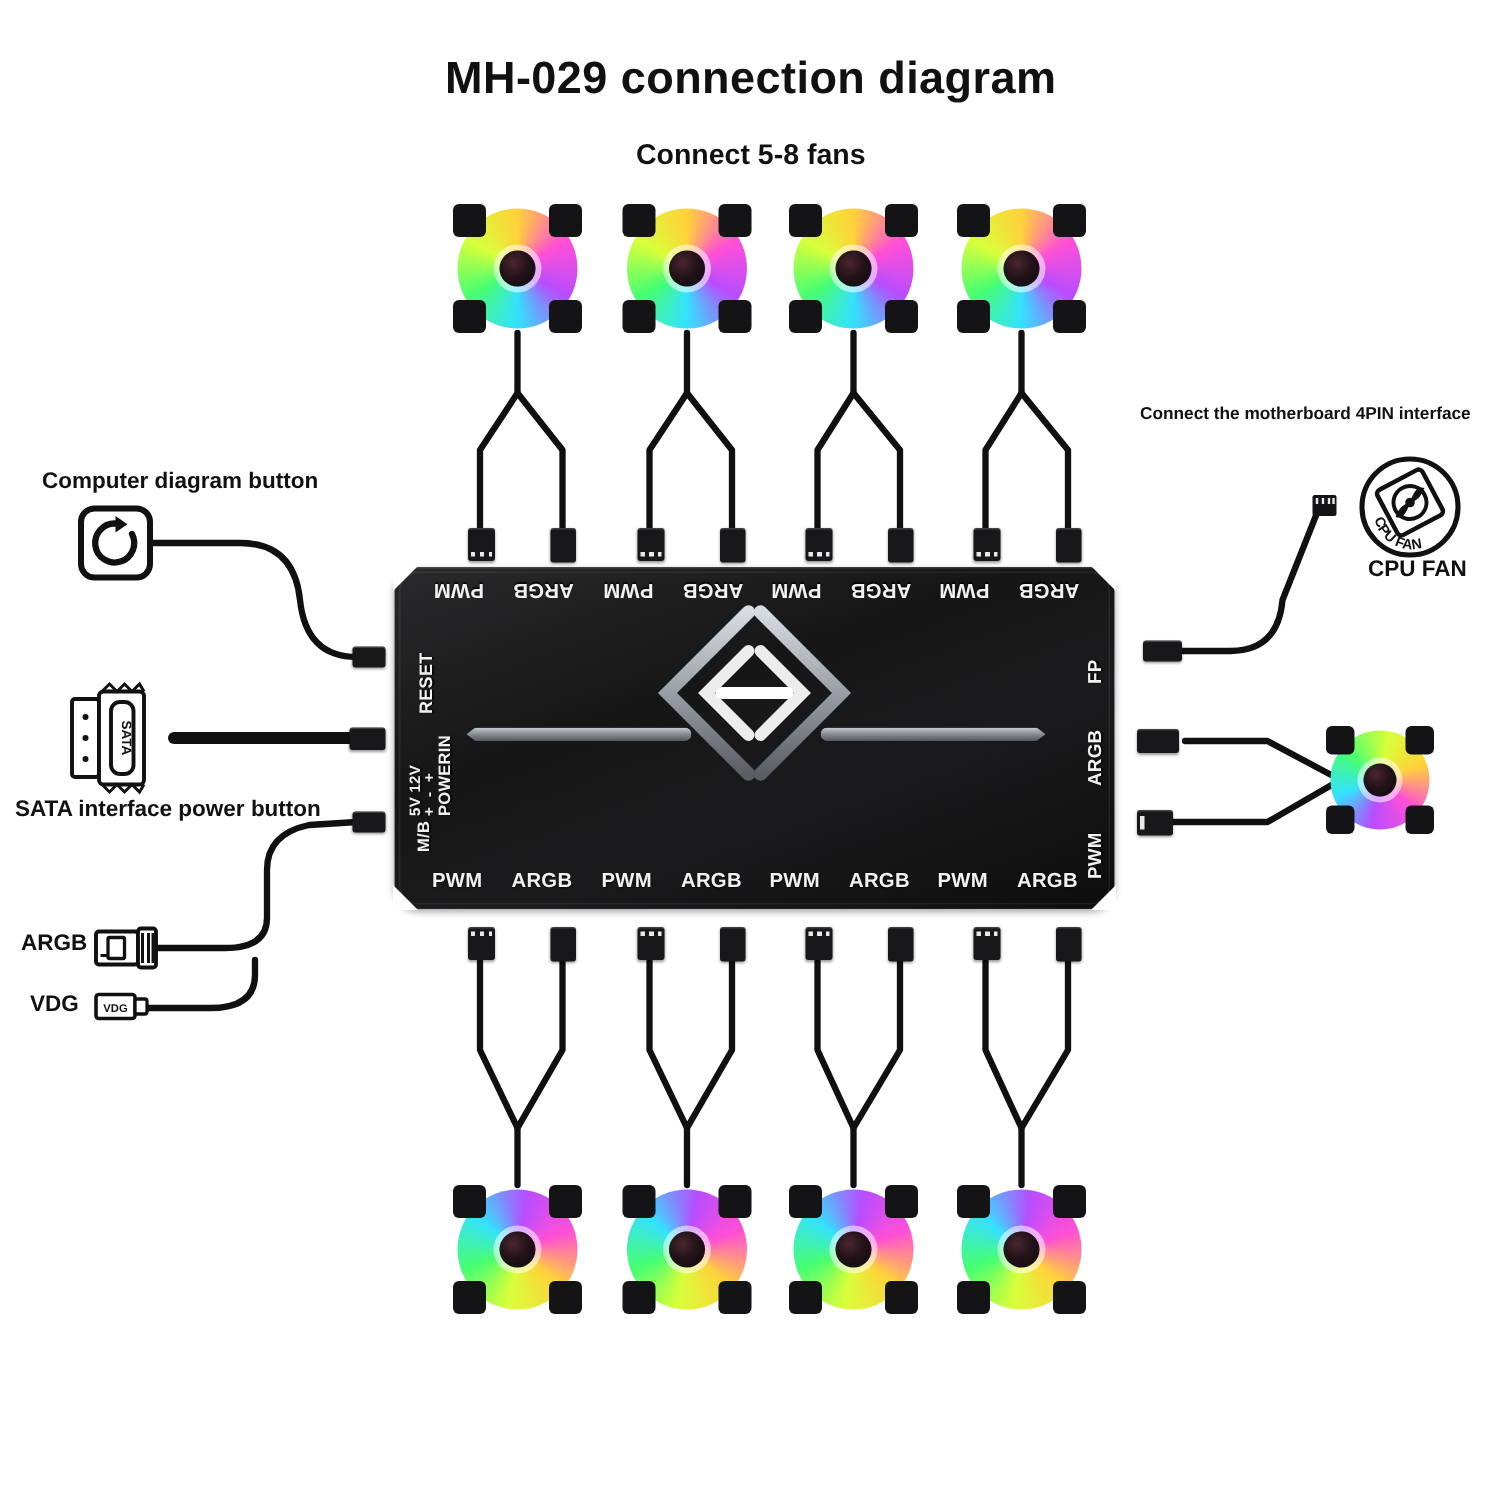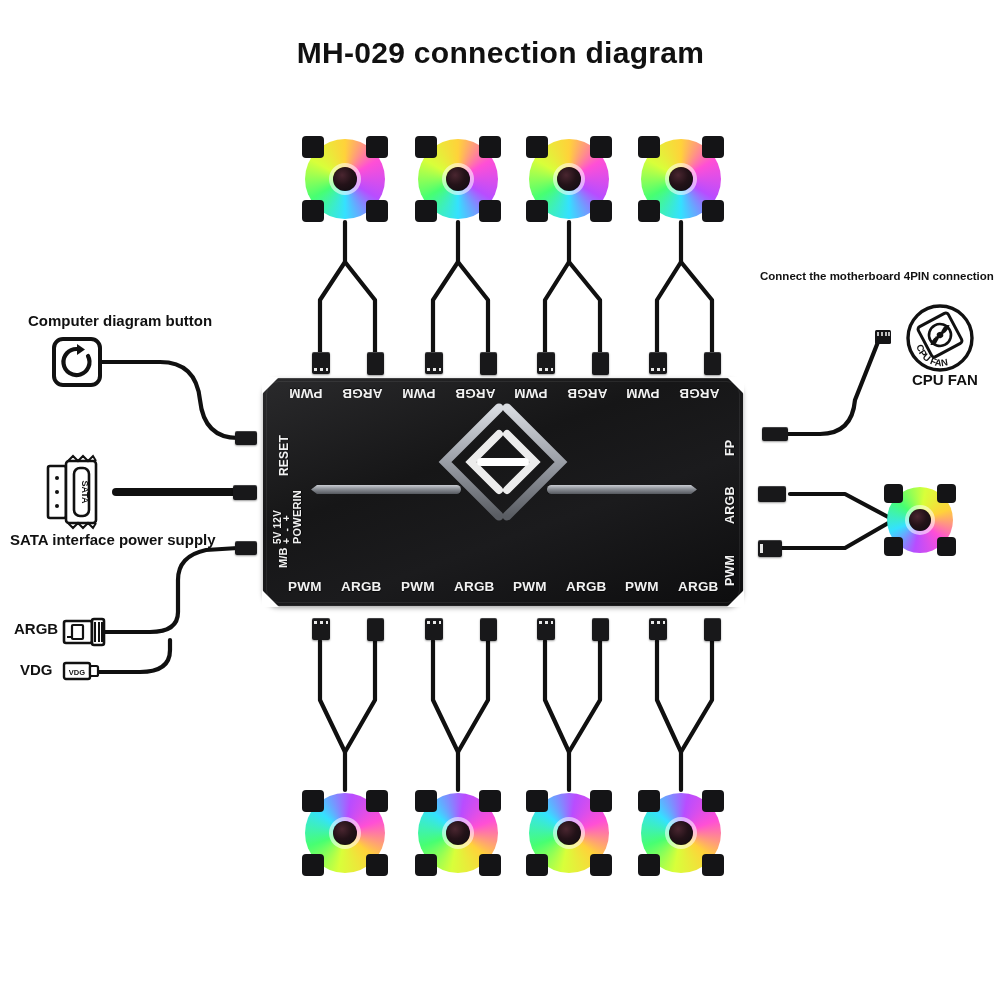--- a/index.html
+++ b/index.html
@@ -86,20 +86,21 @@
   #vdg-label{left:20px;top:661px;}
   #cpufan-caption{left:912px;top:371px;}
   #mb4pin-label{left:760px;top:270px;font-size:11.5px;}
 </style>
 </head>
 <body>
 
 <div id="stage">
 
   <div class="abs" id="title">MH-029 connection diagram</div>
+  <div class="abs" id="subtitle">Connect 5-8 fans</div>
 
   <svg id="wires" viewBox="0 0 1001 1001">
     <g fill="none" stroke="#101010" stroke-width="4.2" stroke-linecap="round" stroke-linejoin="round">
 
       <path d="M345 222 L345 262 L320 300 L320 352"></path>
       <path d="M345 262 L375 300 L375 352"></path>
 
       <path d="M458 222 L458 262 L433 300 L433 352"></path>
       <path d="M458 262 L488 300 L488 352"></path>
 
@@ -335,21 +336,21 @@
       <path d="M30 9 l5 -5 l5 5 l5 -5 l5 5 l5 -5 l3 5"></path>
       <path d="M30 71 l5 5 l5 -5 l5 5 l5 -5 l5 5 l3 -5"></path>
     </g>
     <g fill="#111">
       <circle cx="19" cy="26" r="2"></circle>
         <circle cx="19" cy="40" r="2"></circle>
         <circle cx="19" cy="54" r="2"></circle>
     </g>
     <text x="43.5" y="40" fill="#111" font-size="9" font-weight="700" font-family="Liberation Sans, sans-serif" text-anchor="middle" transform="rotate(90 43.5 40)">SATA</text>
   </svg>
-  <div class="abs lbl" id="sata-label">SATA interface power supply</div>
+  <div class="abs lbl" id="sata-label">SATA interface power button</div>
 
   <div class="abs lbl" id="argb-label">ARGB</div>
   <svg class="lineart" style="left:62px;top:615px;width:46px;height:34px;" viewBox="0 0 46 34">
     <rect x="2" y="6" width="28" height="22" rx="2" fill="#fff" stroke="#111" stroke-width="2.6"></rect>
     <rect x="10" y="10" width="11" height="14" rx="1" fill="#fff" stroke="#111" stroke-width="2.2"></rect>
     <rect x="30" y="4" width="12" height="26" rx="2" fill="#fff" stroke="#111" stroke-width="2.6"></rect>
     <g stroke="#111" stroke-width="2">
         <path d="M33 7 v20"></path>
         <path d="M37 7 v20"></path>
         <path d="M40 7 v20"></path>
@@ -357,21 +358,21 @@
     <path d="M5 22 l5 0" stroke="#111" stroke-width="2"></path>
   </svg>
 
   <div class="abs lbl" id="vdg-label">VDG</div>
   <svg class="lineart" style="left:62px;top:657px;width:40px;height:28px;" viewBox="0 0 40 28">
     <rect x="2" y="6" width="26" height="16" rx="2" fill="#fff" stroke="#111" stroke-width="2.4"></rect>
     <rect x="28" y="9" width="8" height="10" rx="1.5" fill="#fff" stroke="#111" stroke-width="2.2"></rect>
     <text x="15" y="17.5" fill="#111" font-size="7.5" font-weight="700" font-family="Liberation Sans, sans-serif" text-anchor="middle">VDG</text>
   </svg>
 
-  <div class="abs lbl-sm" id="mb4pin-label">Connect the motherboard 4PIN connection</div>
+  <div class="abs lbl-sm" id="mb4pin-label">Connect the motherboard 4PIN interface</div>
 
   <svg class="lineart" style="left:872px;top:326px;width:24px;height:22px;" viewBox="0 0 24 22">
     <rect x="3" y="4" width="16" height="14" rx="1.5" fill="#141416"></rect>
     <g stroke="#e9e9e9" stroke-width="1.6">
       <path d="M6 6 v4"></path>
         <path d="M10 6 v4"></path>
         <path d="M14 6 v4"></path>
         <path d="M17 6 v4"></path>
     </g>
   </svg>

